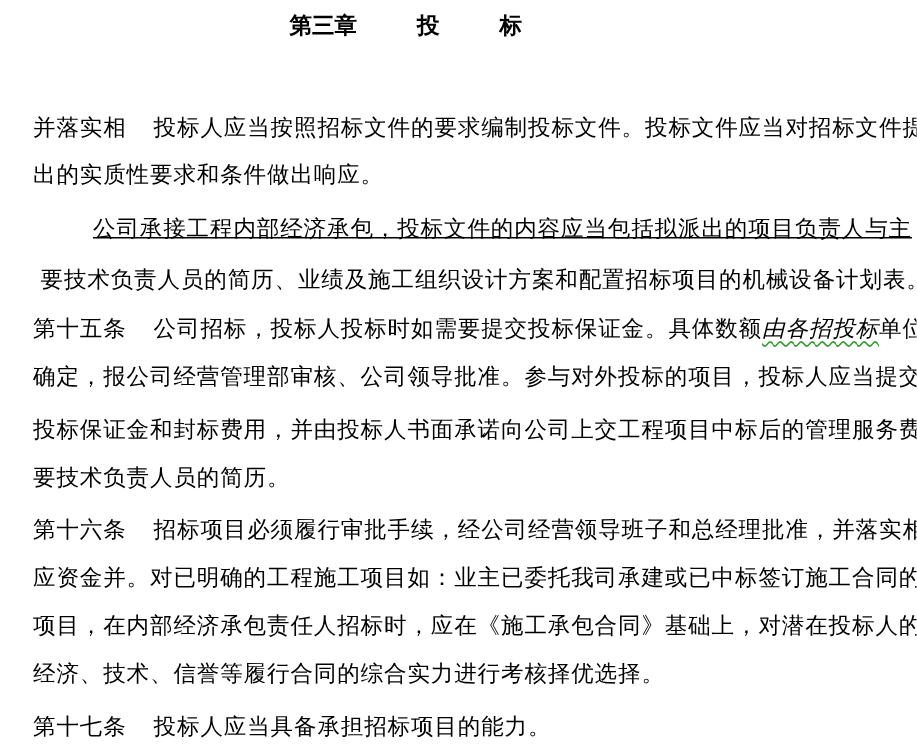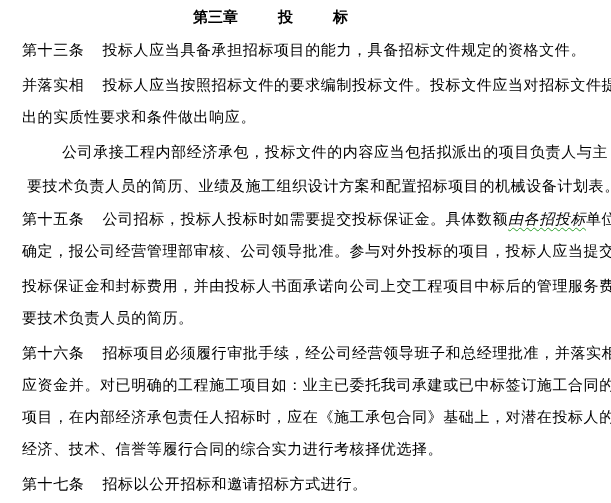--- a/index.html
+++ b/index.html
@@ -26,43 +26,40 @@
   </style>
 </head>
 <body>
 
 <div class="page">
 
   <div class="title" style="left:193px;">第三章</div>
   <div class="title" style="left:278px;">投</div>
   <div class="title" style="left:333px;">标</div>
 
-  <div class="line" style="left:22px; top:41px;">
-    <span>第十三条</span><span class="gap" style="width:18px;"></span><span>投标人应当具备承担招标项目的能力，具备招标文件规定的资格文件。</span>
-  </div>
 
   <div class="line" style="left:22px; top:76px;">
     <span>并落实相</span><span class="gap" style="width:18px;"></span><span>投标人应当按照招标文件的要求编制投标文件。投标文件应当对招标文件提</span>
   </div>
   <div class="line" style="left:22px; top:108px;font-family:Liberation Serif, serif;">出的实质性要求和条件做出响应。</div>
 
-  <div class="line" style="left:62px; top:143px;">公司承接工程内部经济承包，投标文件的内容应当包括拟派出的项目负责人与主</div>
+  <div class="line" style="left:62px; top:143px;text-decoration:underline;">公司承接工程内部经济承包，投标文件的内容应当包括拟派出的项目负责人与主</div>
   <div class="line" style="left:27px; top:177px;">要技术负责人员的简历、业绩及施工组织设计方案和配置招标项目的机械设备计划表。</div>
 
   <div class="line" style="left:22px; top:210px;">
     <span>第十五条</span><span class="gap" style="width:18px;"></span><span>公司招标，投标人投标时如需要提交投标保证金。具体数额</span><span class="squiggle">由各招投标</span><span>单位</span>
   </div>
   <div class="line" style="left:22px; top:242px;">确定，报公司经营管理部审核、公司领导批准。参与对外投标的项目，投标人应当提交</div>
   <div class="line" style="left:22px; top:277px;">投标保证金和封标费用，并由投标人书面承诺向公司上交工程项目中标后的管理服务费</div>
   <div class="line" style="left:22px; top:309px;">要技术负责人员的简历。</div>
 
   <div class="line" style="left:22px; top:344px;">
     <span>第十六条</span><span class="gap" style="width:18px;"></span><span>招标项目必须履行审批手续，经公司经营领导班子和总经理批准，并落实相</span>
   </div>
   <div class="line" style="left:22px; top:376px;">应资金并。对已明确的工程施工项目如：业主已委托我司承建或已中标签订施工合同的</div>
   <div class="line" style="left:22px; top:408px;">项目，在内部经济承包责任人招标时，应在《施工承包合同》基础上，对潜在投标人的</div>
   <div class="line" style="left:22px; top:440px;">经济、技术、信誉等履行合同的综合实力进行考核择优选择。</div>
 
   <div class="line" style="left:22px; top:475px;">
-    <span>第十七条</span><span class="gap" style="width:18px;"></span><span>招标以公开招标和邀请招标方式进行。</span>
+    <span>第十七条</span><span class="gap" style="width:18px;"></span><span>投标人应当具备承担招标项目的能力。</span>
   </div>
 
 </div>
 
 </body></html>

